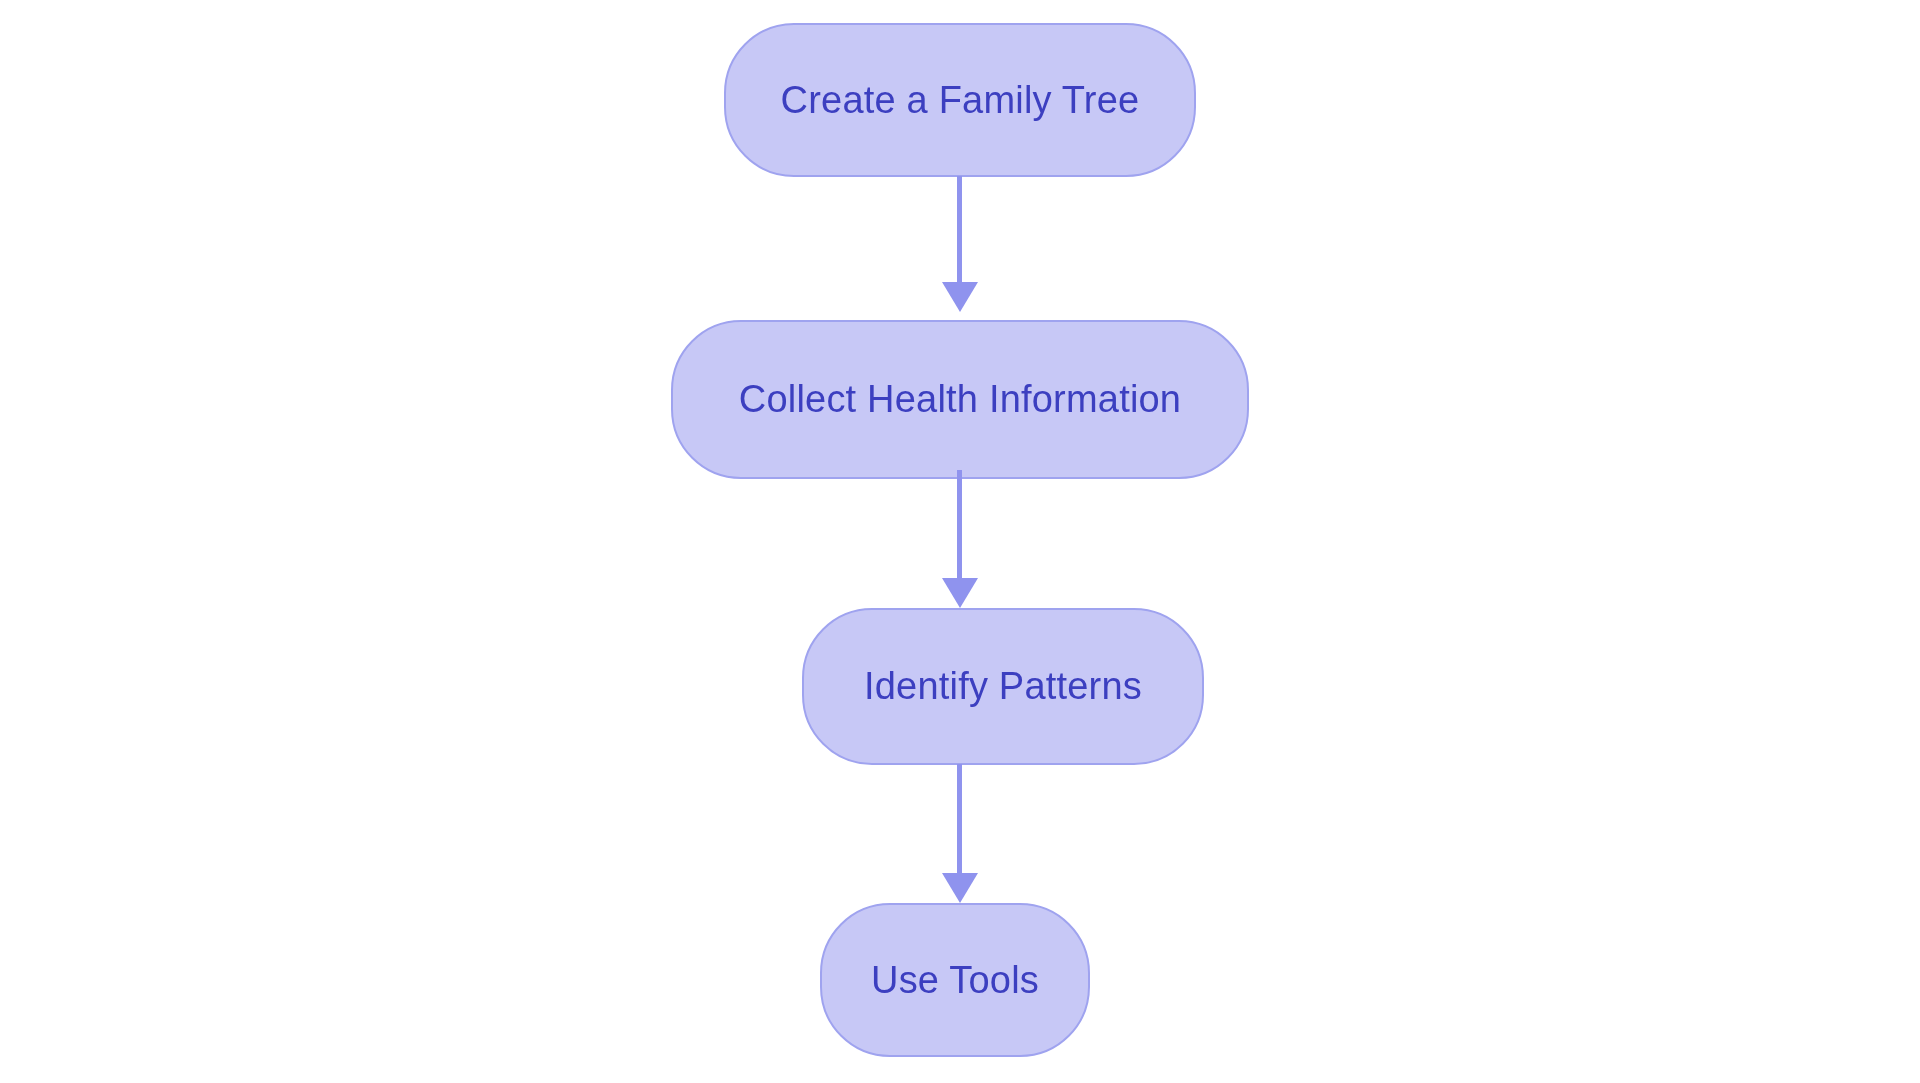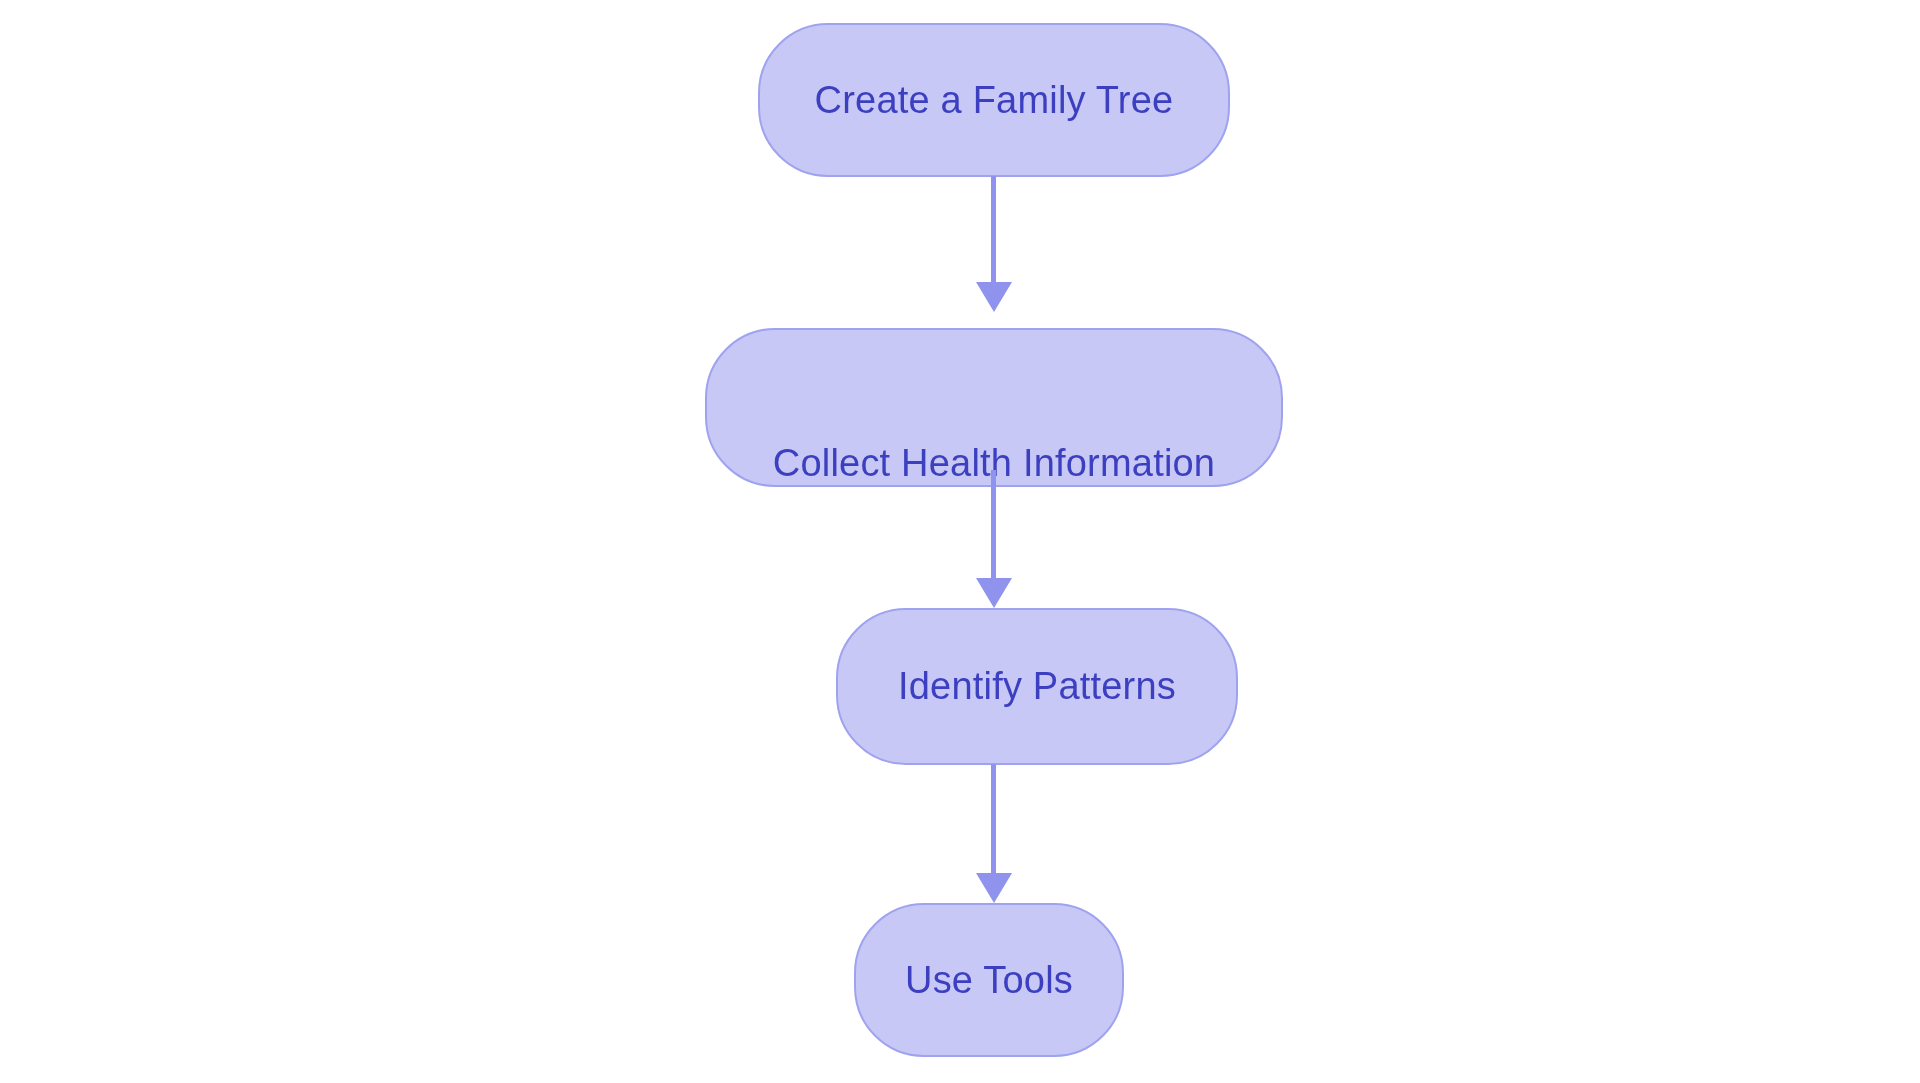--- a/index.html
+++ b/index.html
@@ -7,21 +7,20 @@
     padding: 0;
     background: #ffffff;
   }
   .canvas {
     position: relative;
     width: 1858px;
     height: 1083px;
     background: var(--background, #ffffff);
     overflow: hidden;
     font-family: "Liberation Sans", sans-serif;
-    margin-left: 34px;
   }
   .flow-node {
     position: absolute;
     box-sizing: border-box;
     background: var(--node_fill, #c7c8f6);
     border: 2px solid var(--node_border, #9fa3ef);
     border-radius: 70px;
     display: flex;
     align-items: center;
     justify-content: center;
@@ -56,21 +55,21 @@
 <body>
 
 <div class="canvas">
 
   <div class="flow-node" style="left:724px; top:23px; width:472px; height:154px;">
     <span class="node-label">Create a Family Tree</span>
   </div>
 
   <div class="edge" style="left:957px; top:176px; height:106px;"></div>
 
-  <div class="flow-node" style="left:671px; top:328px; width:578px; height:159px;align-items:flex-end;">
+  <div class="flow-node" style="left:671px; top:320px; width:578px; height:159px;">
     <span class="node-label">Collect Health Information</span>
   </div>
 
   <div class="edge" style="left:957px; top:470px; height:108px;"></div>
 
   <div class="flow-node" style="left:802px; top:608px; width:402px; height:157px;">
     <span class="node-label">Identify Patterns</span>
   </div>
 
   <div class="edge" style="left:957px; top:764px; height:109px;"></div>

